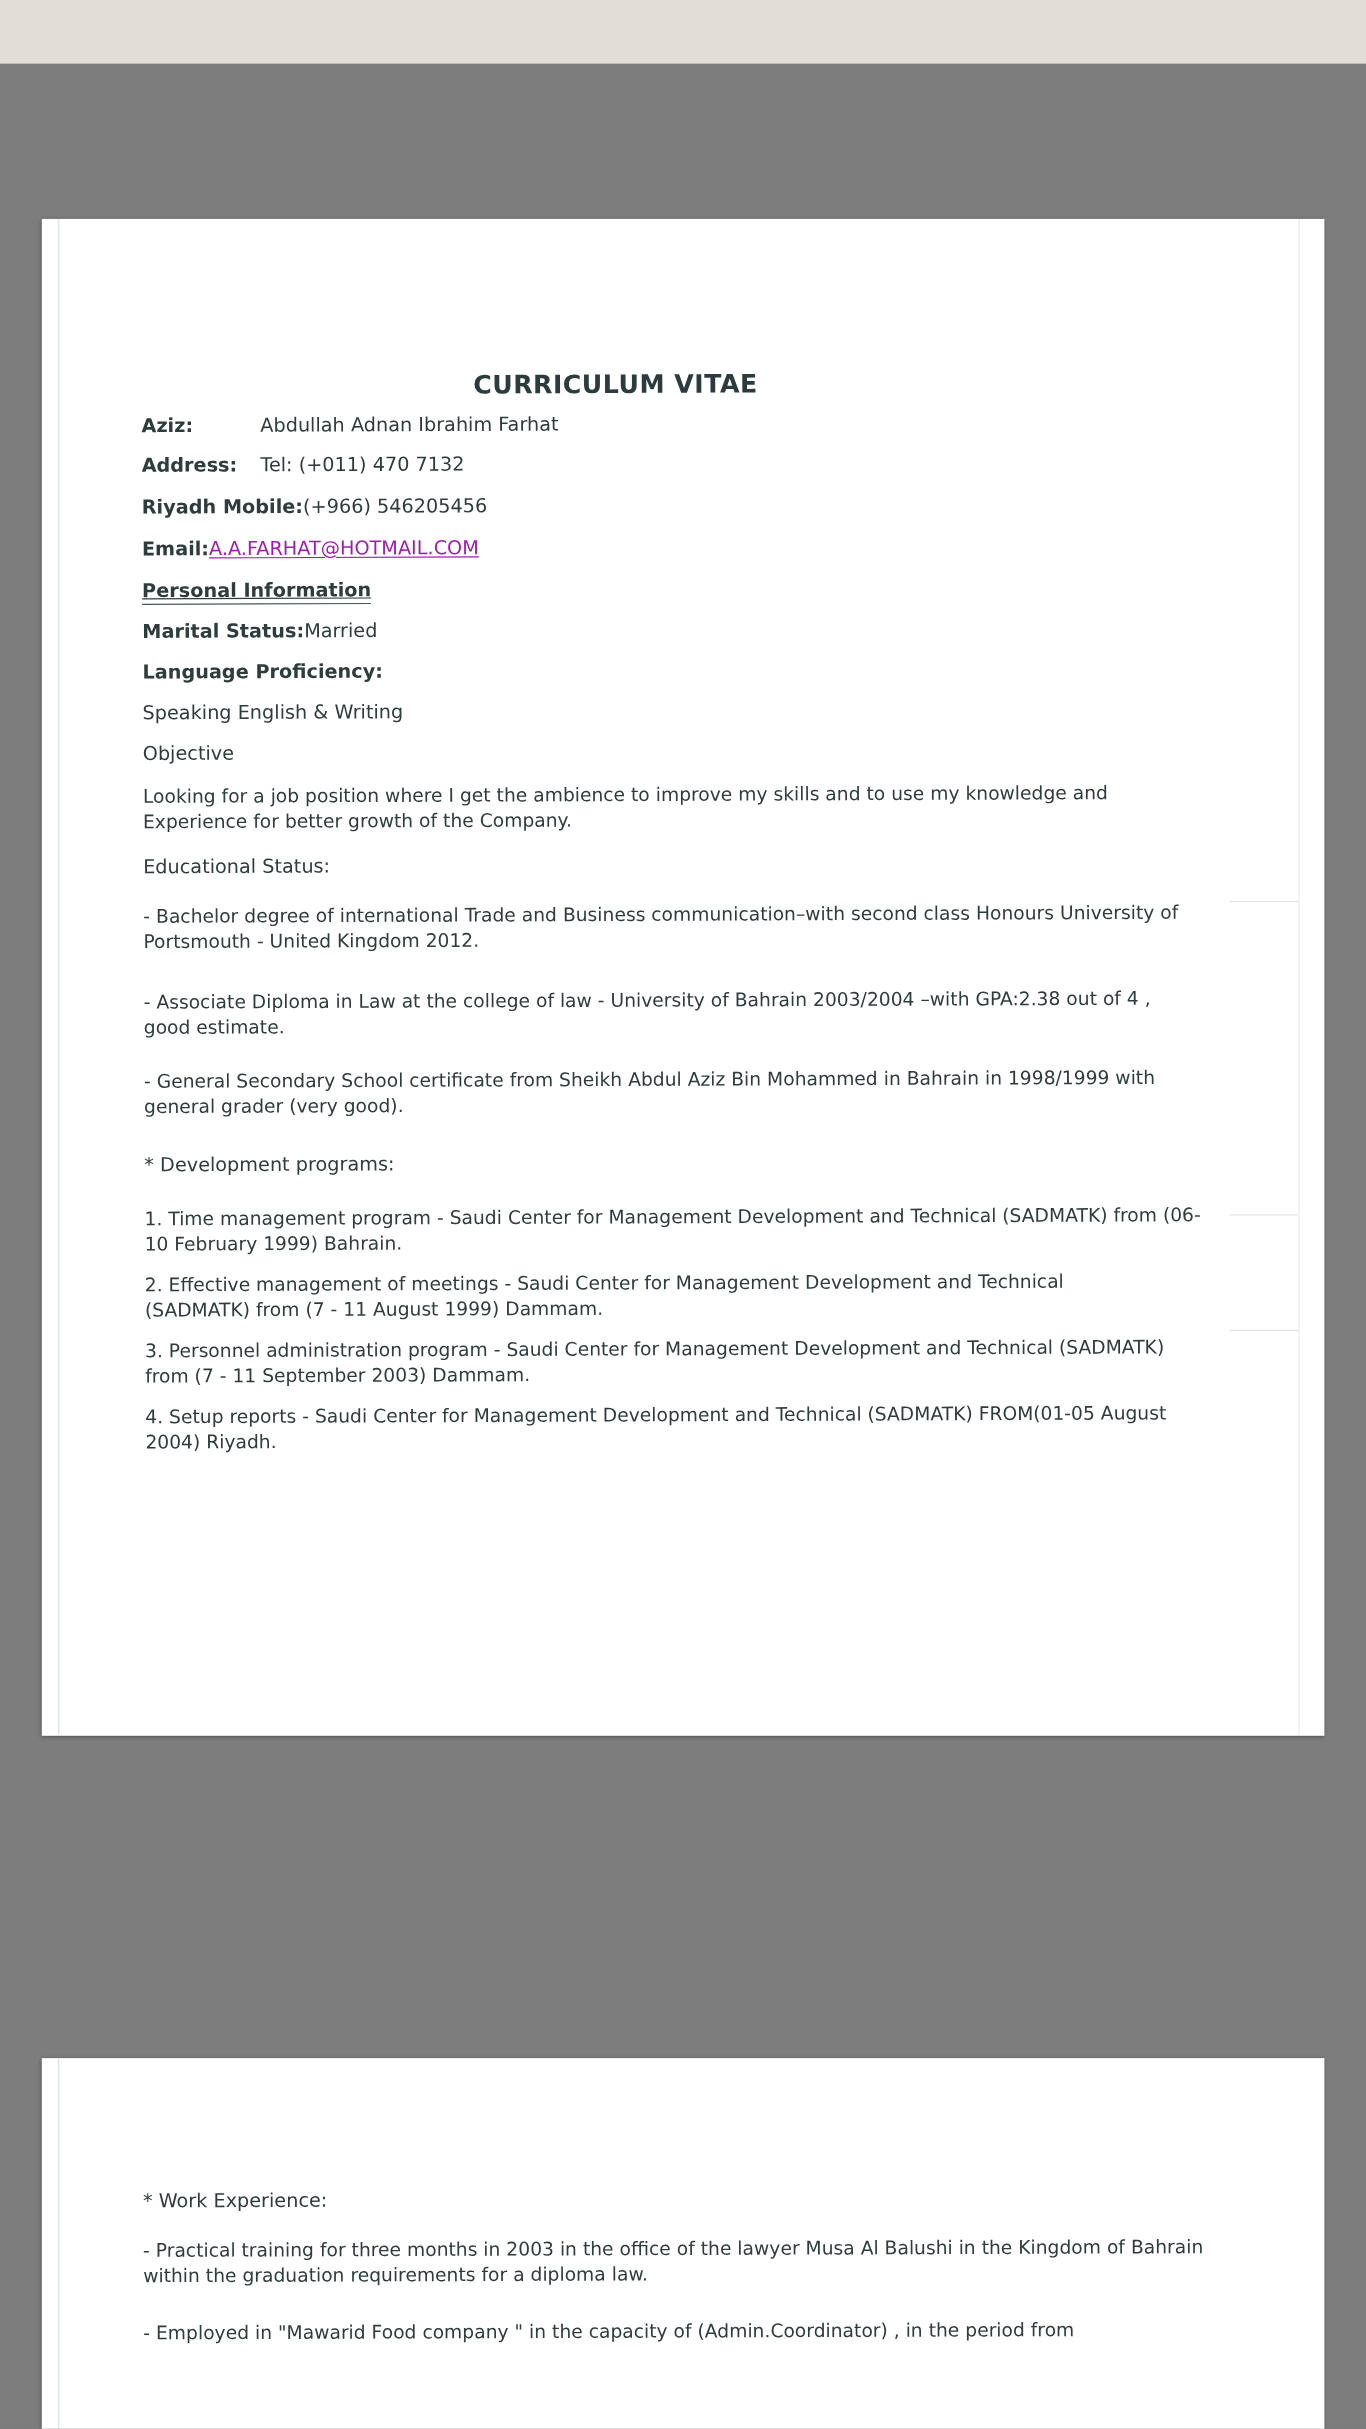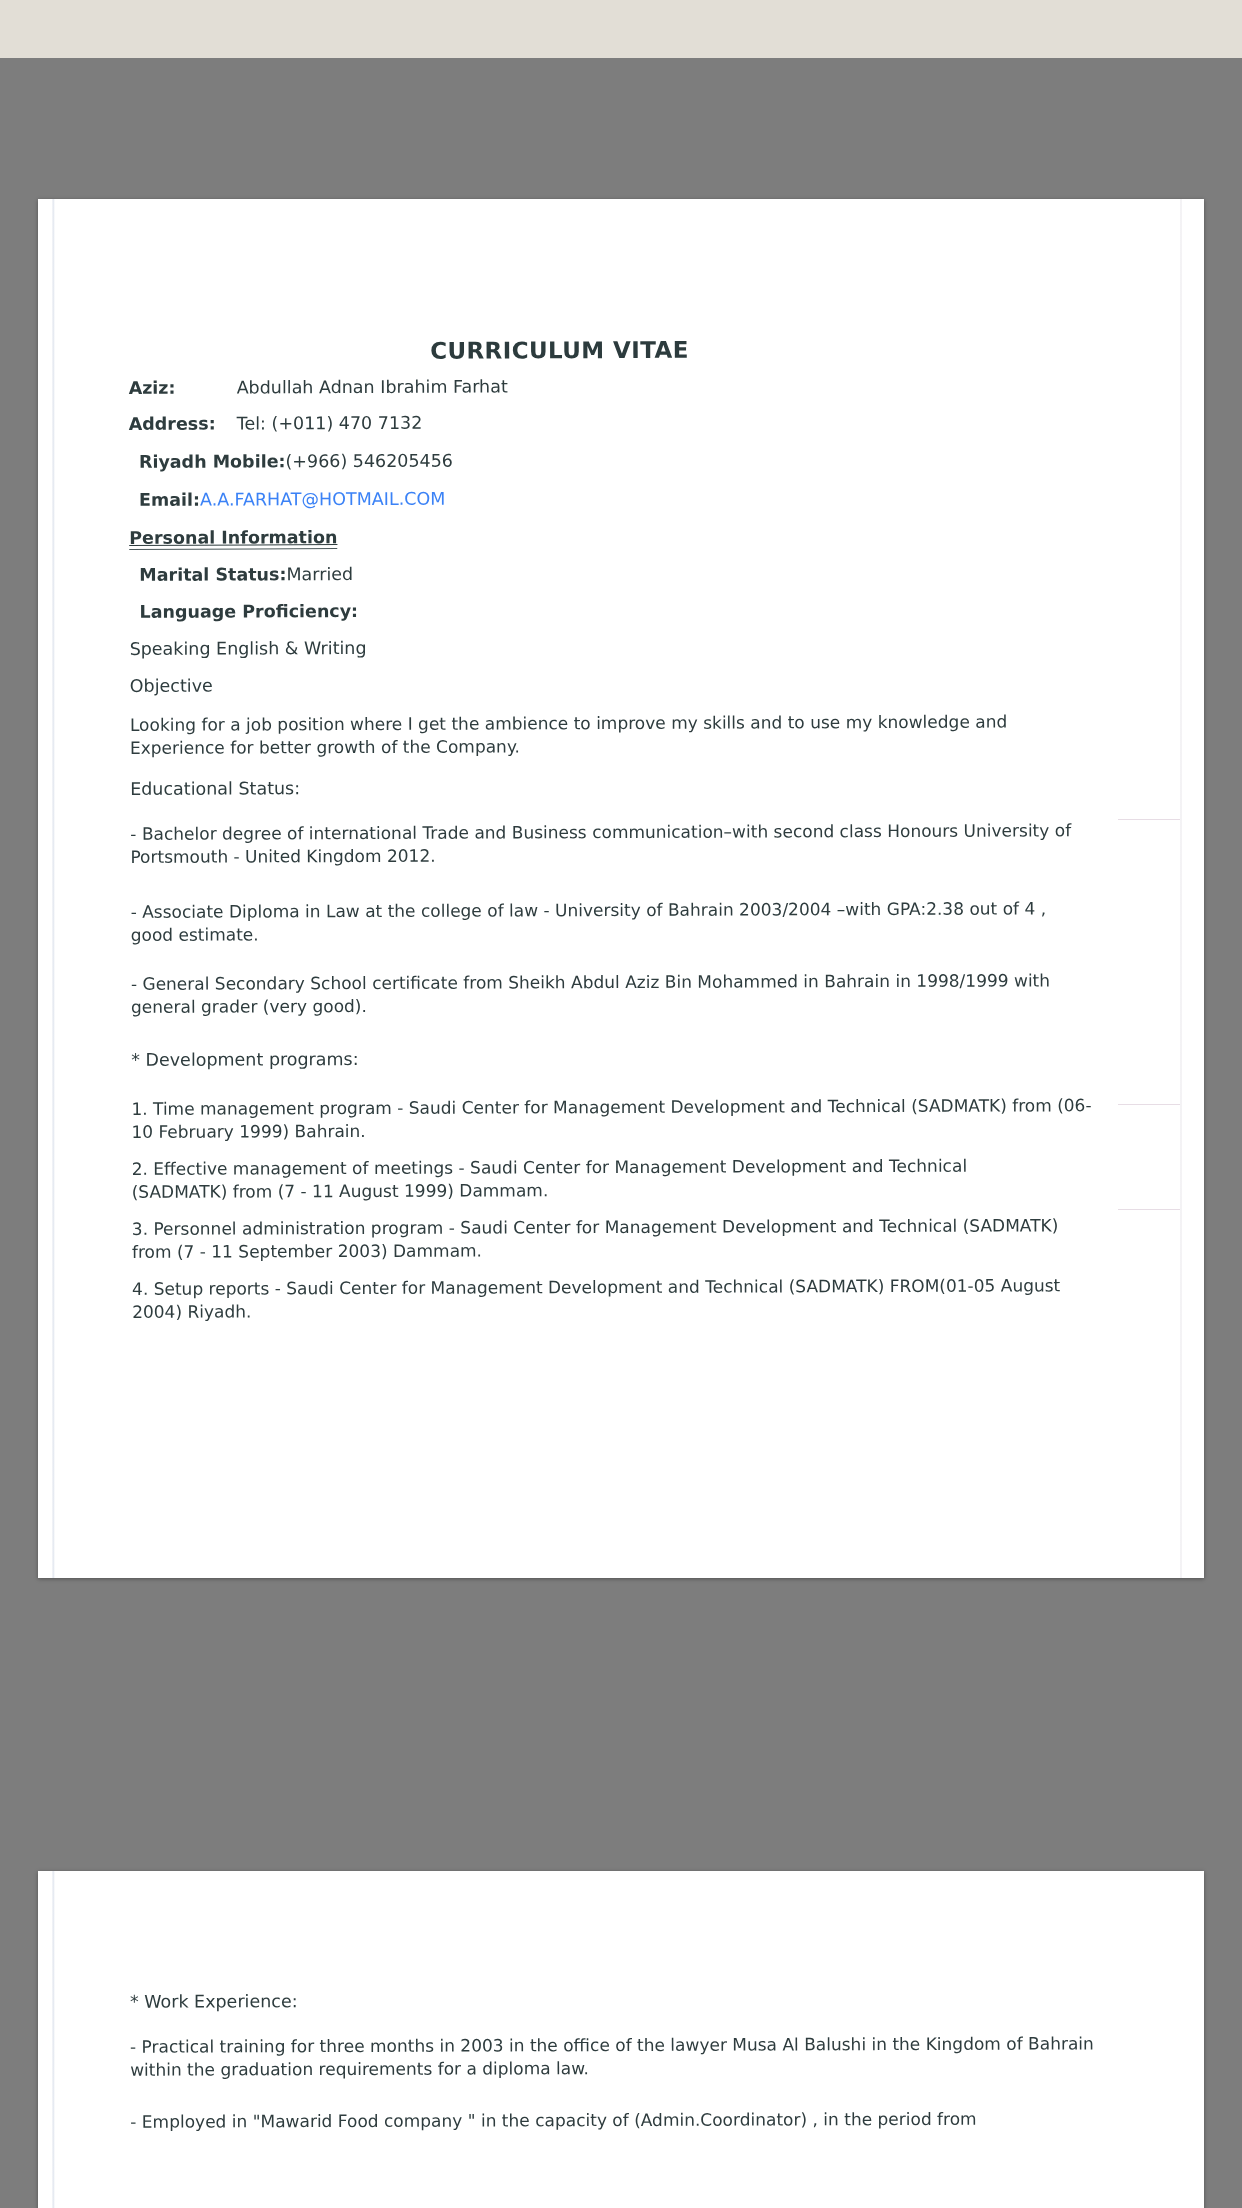--- a/index.html
+++ b/index.html
@@ -88,39 +88,40 @@
   }
 
   .line {
     position: absolute;
     left: 92px;
     right: 96px;
     font-size: 17.5px;
     line-height: 1.32;
     color: #2e3c3e;
   }
-  .line b { font-weight: bold; margin-left: 10px; }
+  .line b { font-weight: bold; }
   .line .val { font-weight: normal; }
 
   .label-col {
     display: inline-block;
     min-width: 108px;
     font-weight: bold;
   }
 
   .underline-head {
     font-weight: bold;
     border-bottom: 1.5px solid #4a585a;
     padding-bottom: 1px;
     text-decoration: underline;
   }
 
   .email-link {
+    text-decoration: underline;
     text-underline-offset: 2px;
-    color: #3b82f6;
+    color: #a21caf;
   }
 
   .head {
     font-weight: normal;
   }
 
   .para {
     font-size: 17px;
     line-height: 1.38;
   }

